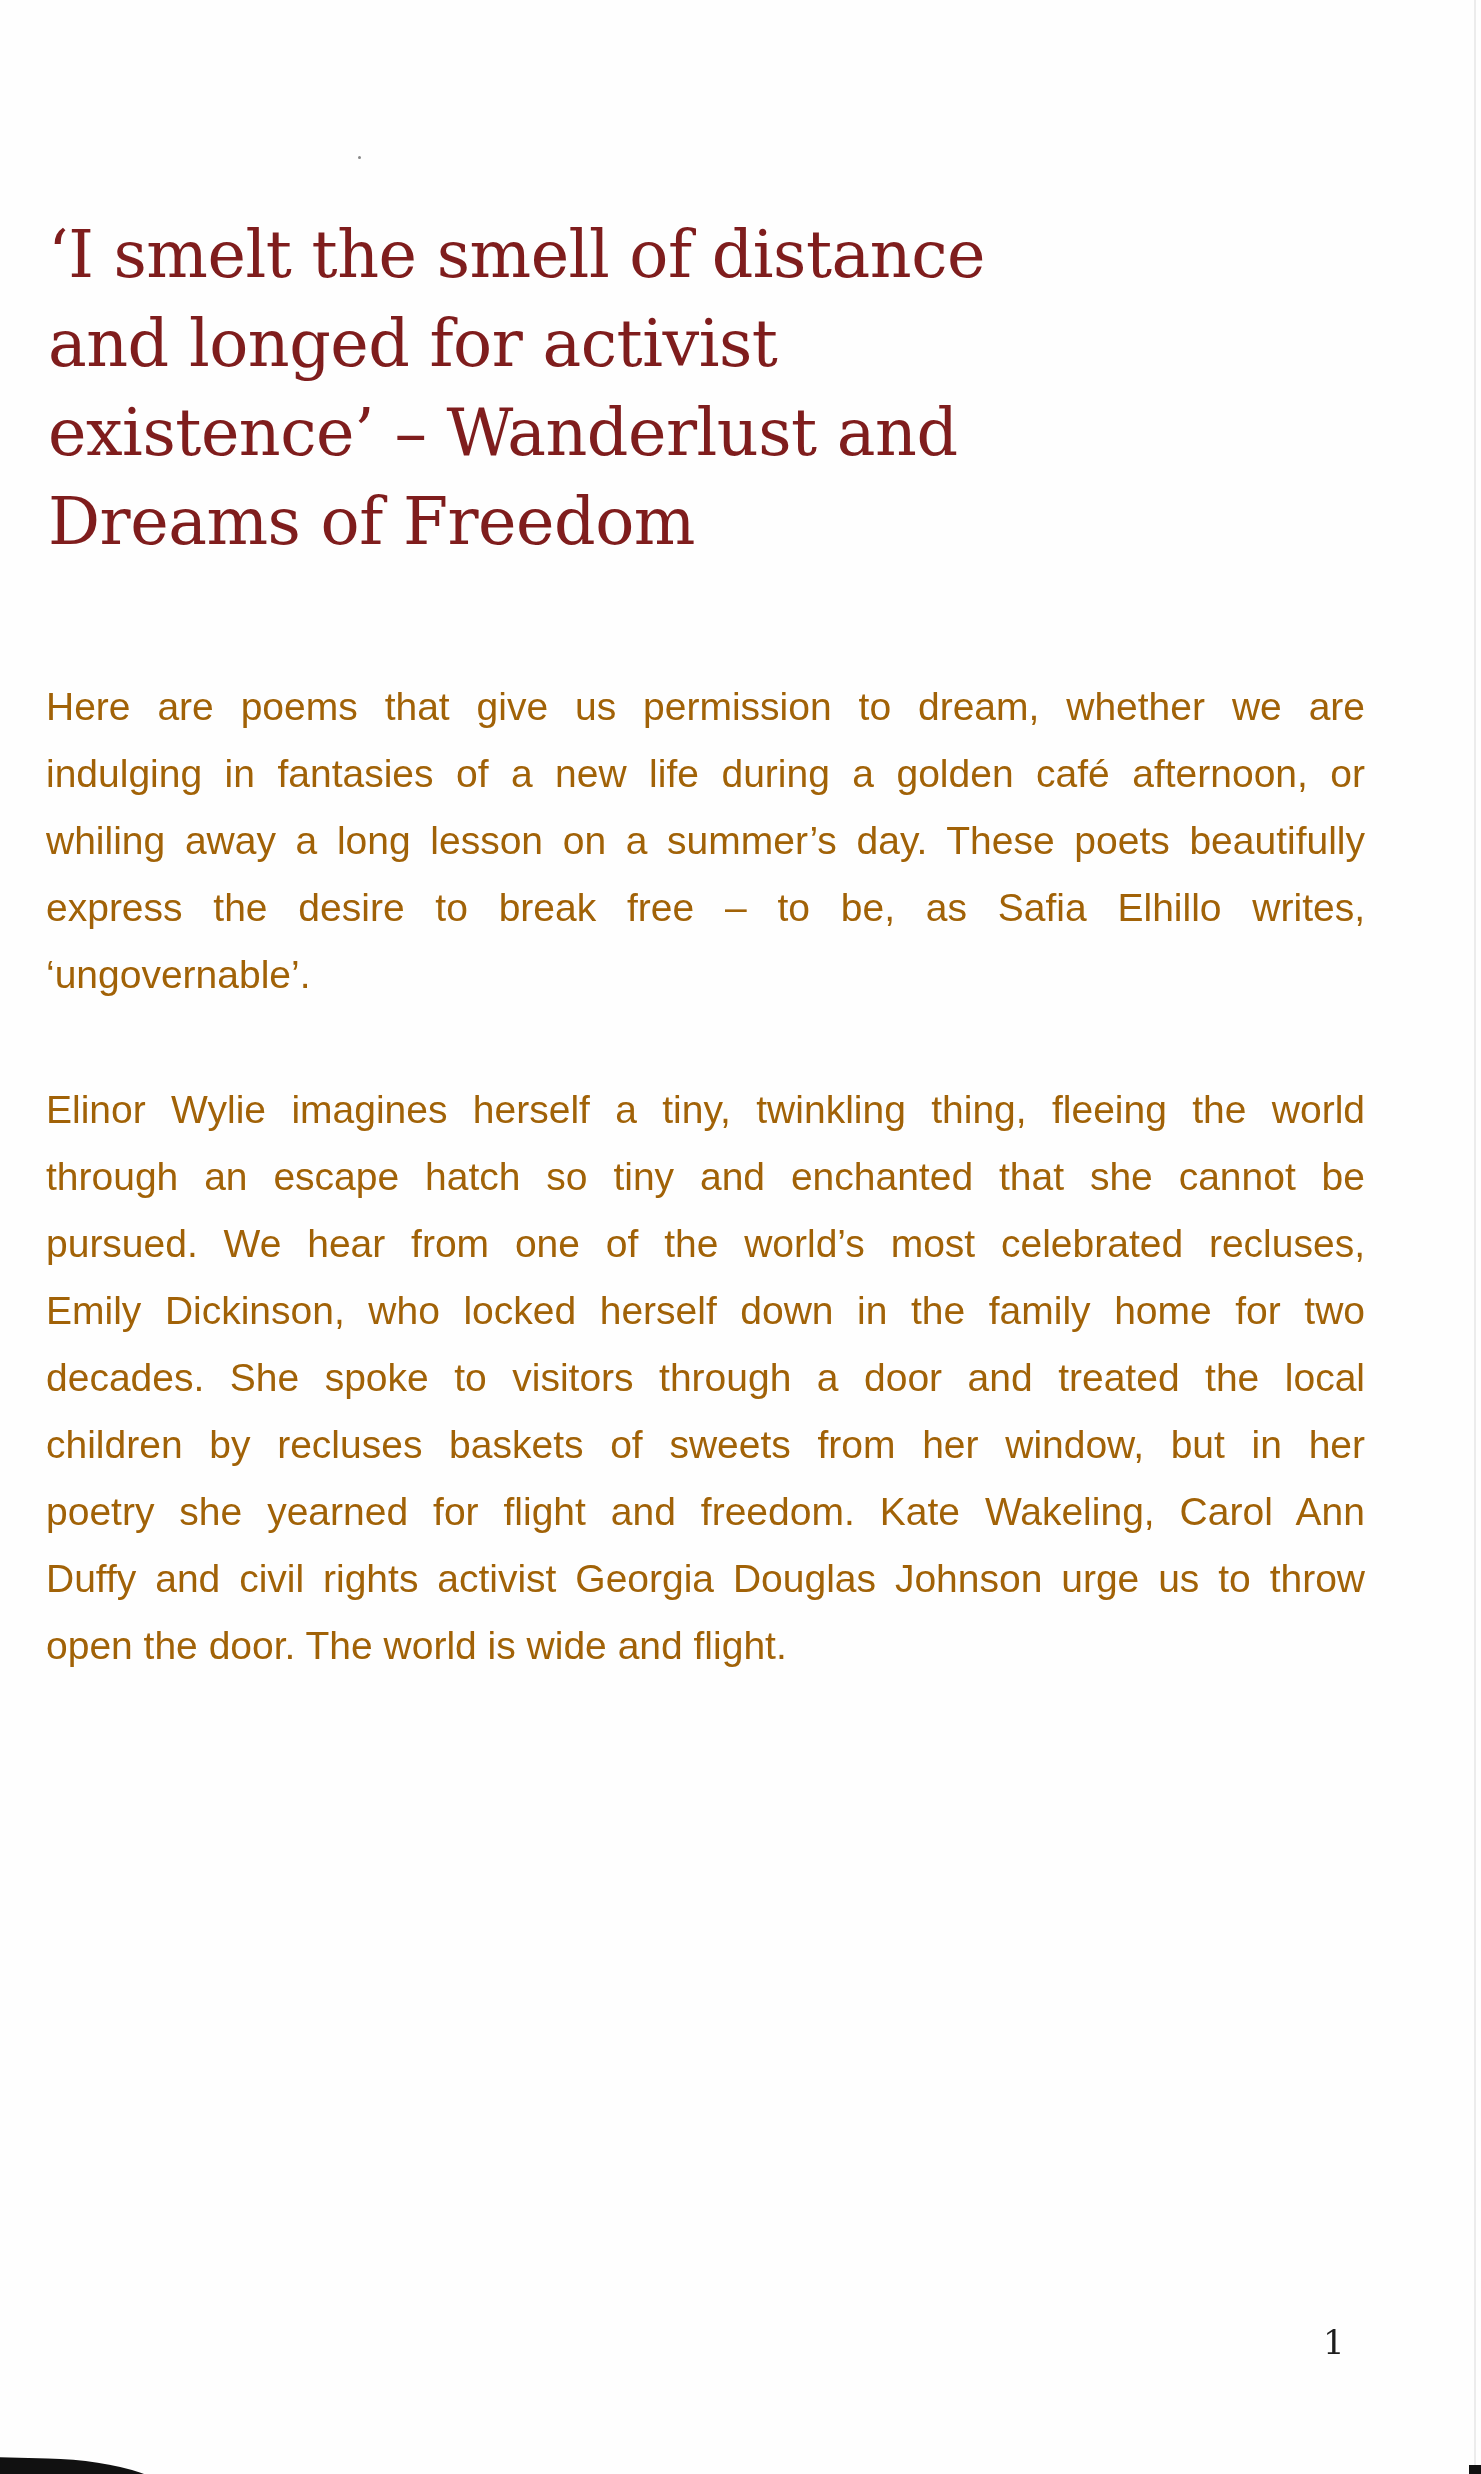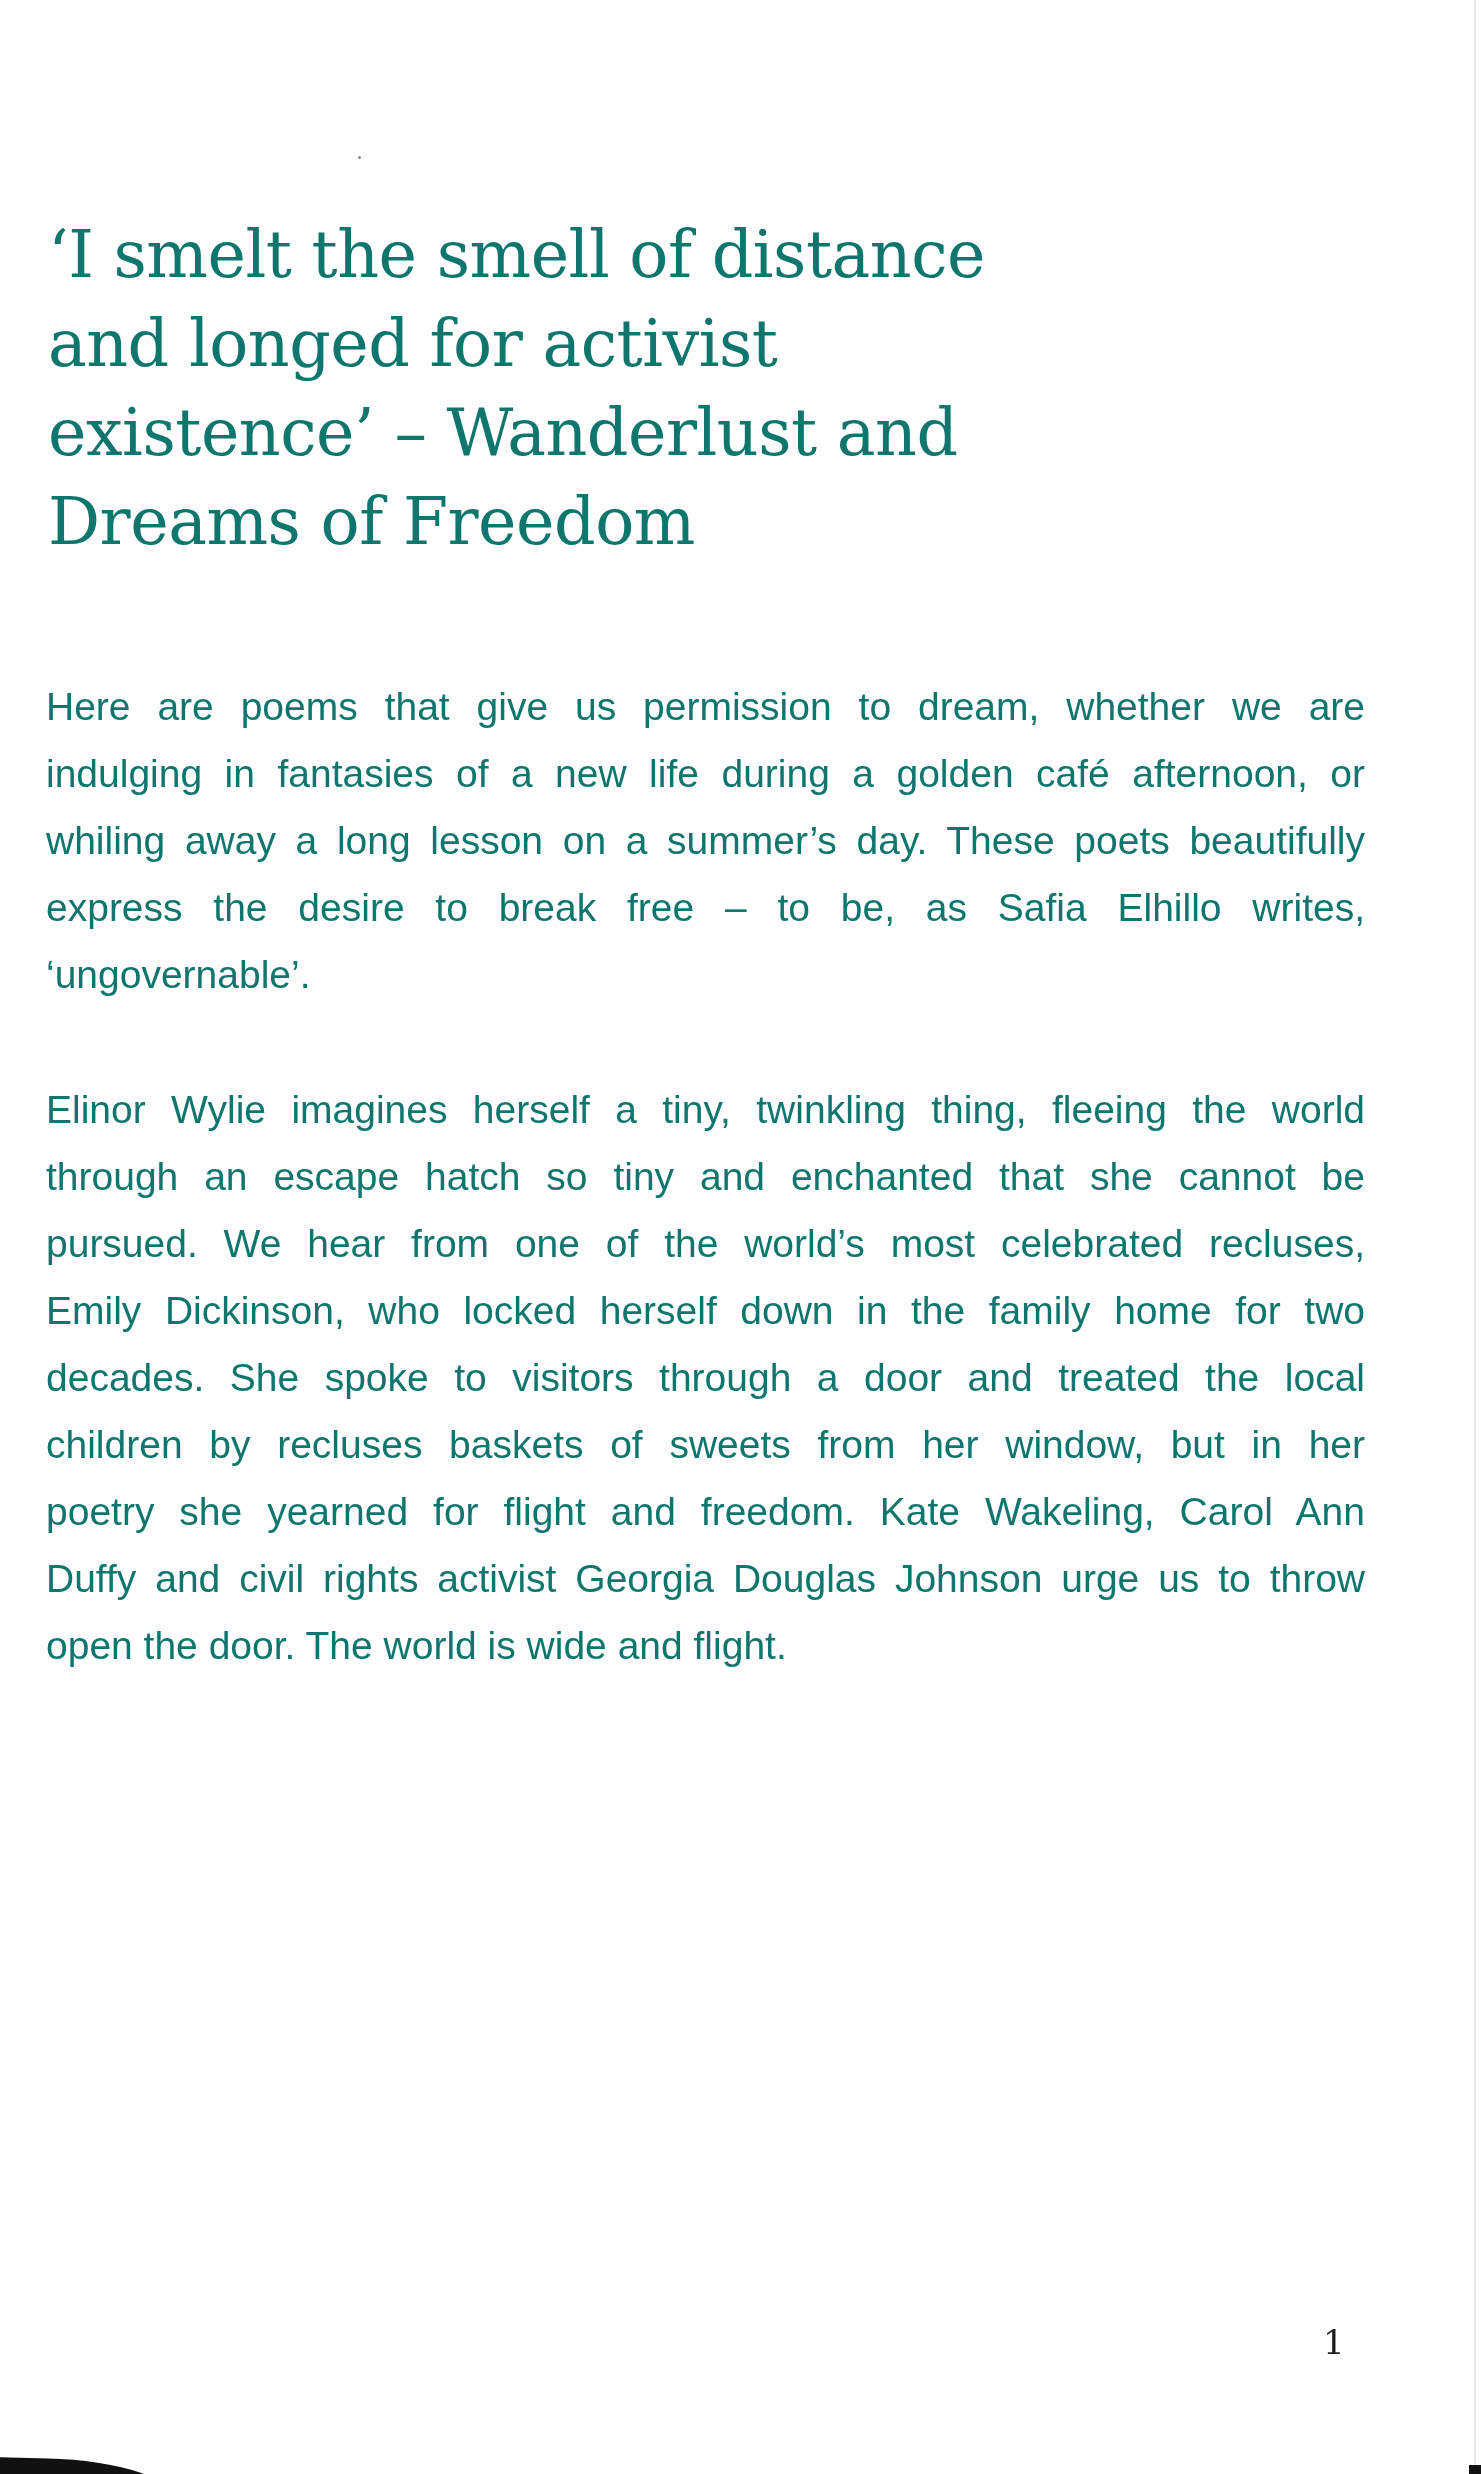--- a/index.html
+++ b/index.html
@@ -41,31 +41,31 @@
       position: absolute;
       left: 48px;
       top: 210px;
       width: 1188px;
       margin: 0;
       font-family: "DejaVu Serif", "Liberation Serif", serif;
       font-weight: normal;
       font-size: 65px;
       line-height: 89px;
       letter-spacing: -0.5px;
-      color: #0f766e;
+      color: #7f1d1d;
     }
     .title .line { display: block; white-space: nowrap; }
     .body-text {
       position: absolute;
       left: 46px;
       width: 1319px;
       font-family: "Liberation Sans", "DejaVu Sans", sans-serif;
       font-size: 39px;
       line-height: 67px;
-      color: #0f766e;
+      color: #a16207;
     }
     .para-1 { top: 673px; }
     .para-2 { top: 1076px; }
     .body-text .line {
       display: block;
       text-align: justify;
       text-align-last: justify;
       white-space: nowrap;
     }
     .body-text .line.last {

